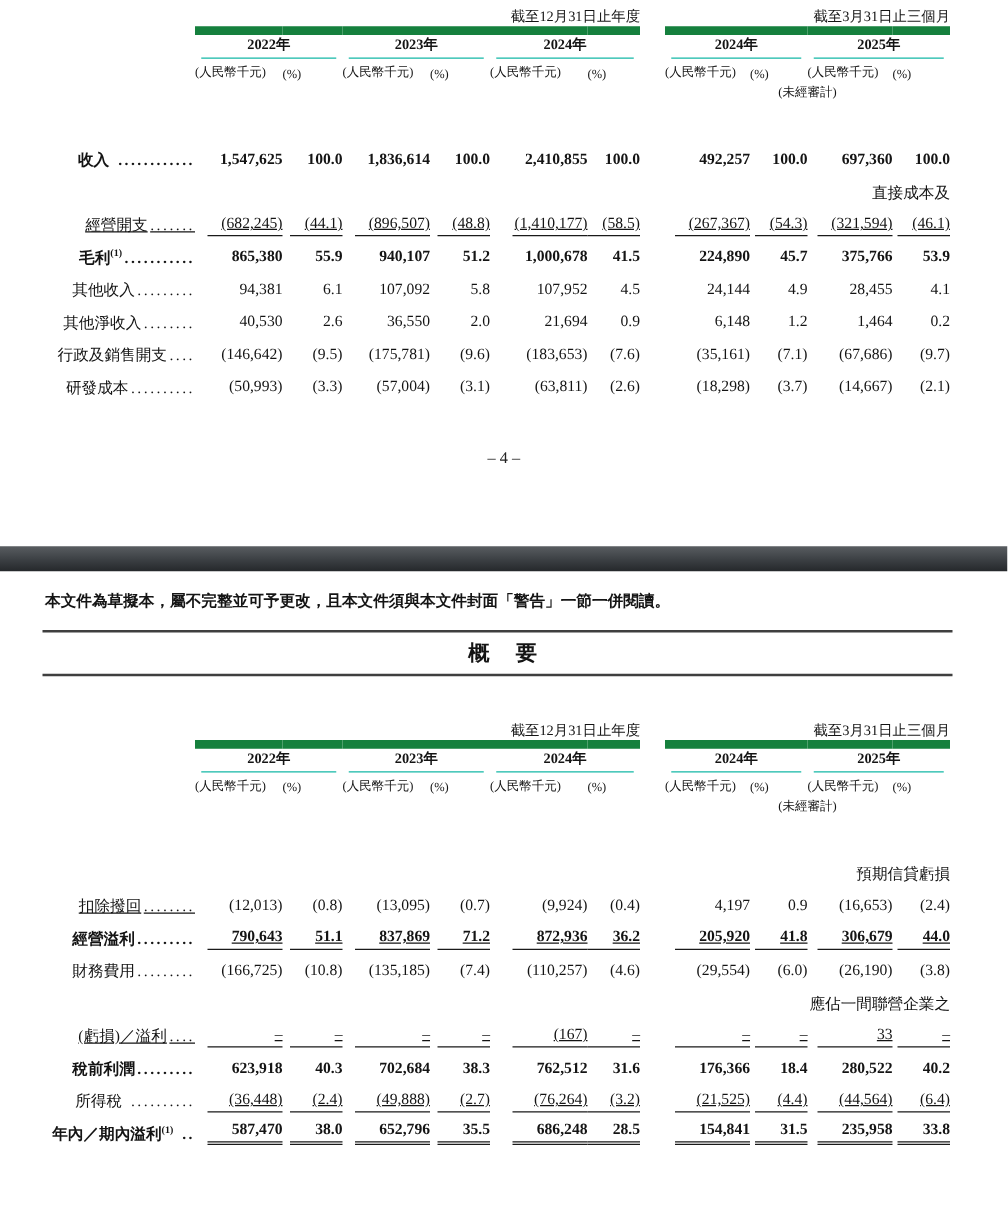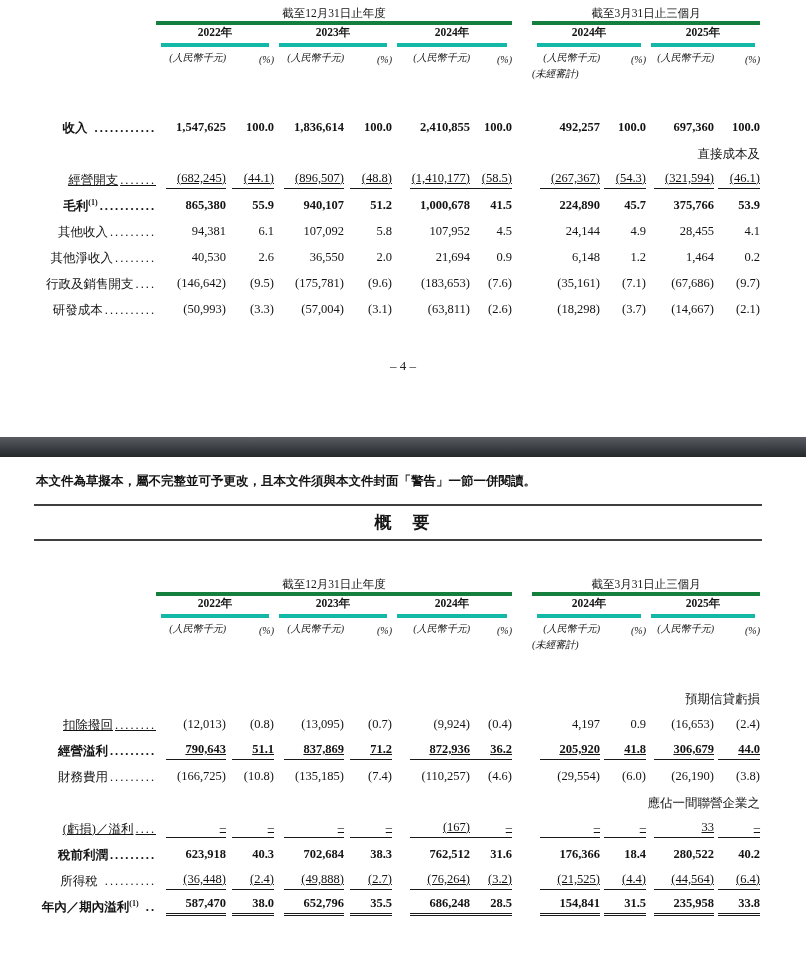--- a/index.html
+++ b/index.html
@@ -15,25 +15,25 @@
   .page-num { position:absolute; left:0; top:358px; width:100%; text-align:center; font-size:13px; color:#222; }
 
   .disclaimer { margin:0 40px 0 36px; font-size:12.5px; font-weight:bold; }
   .hrule { height:2px; background:#3f3f3f; margin-left:34px; width:728px; }
   .hrule.top { margin-top:14px; }
   .heading { margin:5px 0; text-align:center; font-size:17px; font-weight:bold; letter-spacing:2px; }
   #t2 { margin-top:36px; }
 
   table.fin { border-collapse:collapse; table-layout:fixed; margin-left:34px; }
   .fin th, .fin td { padding:0; font-weight:normal; vertical-align:bottom; }
-  .grp { font-weight:bold; font-size:11.5px; text-align:center; border-bottom:4px solid #15803d; padding-bottom:3px; white-space:nowrap; }
+  .grp { font-weight:bold; font-size:11.5px; text-align:right; border-bottom:7px solid #15803d; padding-bottom:3px; white-space:nowrap; }
   .yr { padding-top:5px; }
-  .yr div { font-weight:bold; font-size:11.5px; text-align:center; border-bottom:4px solid #14b8a6; padding-bottom:3px; margin:0 5px; }
-  .units td { font-style:italic; font-size:10px; text-align:right; padding-top:4px; white-space:nowrap; }
-  td.unaudited { font-style:italic; font-size:10px; text-align:left; padding-top:2px; }
+  .yr div { font-weight:bold; font-size:11.5px; text-align:center; border-bottom:1px solid #14b8a6; padding-bottom:3px; margin:0 5px; }
+  .units td { font-size:10px; text-align:left; padding-top:4px; white-space:nowrap; }
+  td.unaudited { font-size:10px; text-align:center; padding-top:2px; }
   .hspacer td { height:30px; }
 
   .fin tbody td { font-size:12.5px; text-align:right; height:26px; }
   .prerow td { height:23px; }
   td.lbl { text-align:left; font-size:12.5px; white-space:nowrap; }
   td.lbl.ind { padding-left:14px;text-decoration:underline; }
   .dots { letter-spacing:2px; margin-left:2px; }
   sup { font-size:8px; }
   tr.b td { font-weight:bold; }
   span.v { display:inline-block; text-align:right; padding-bottom:2px; }

